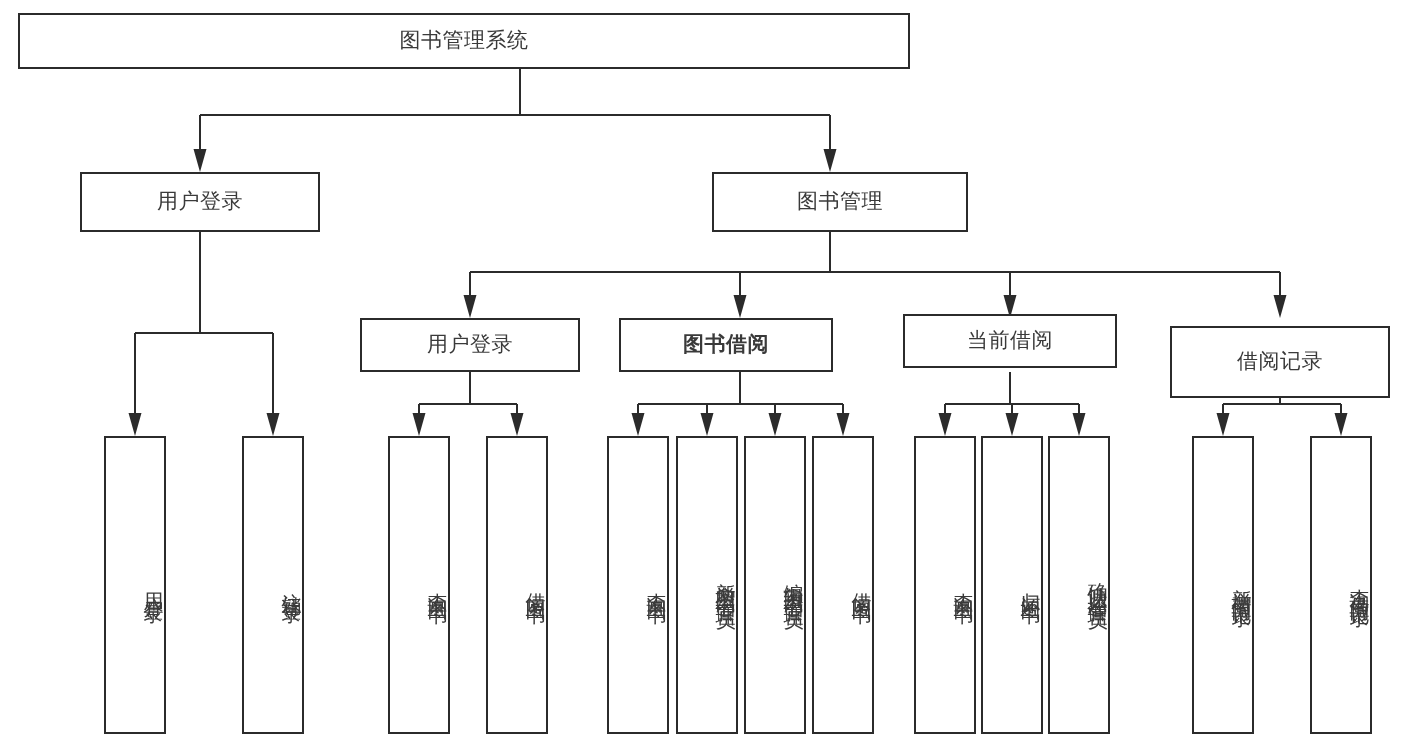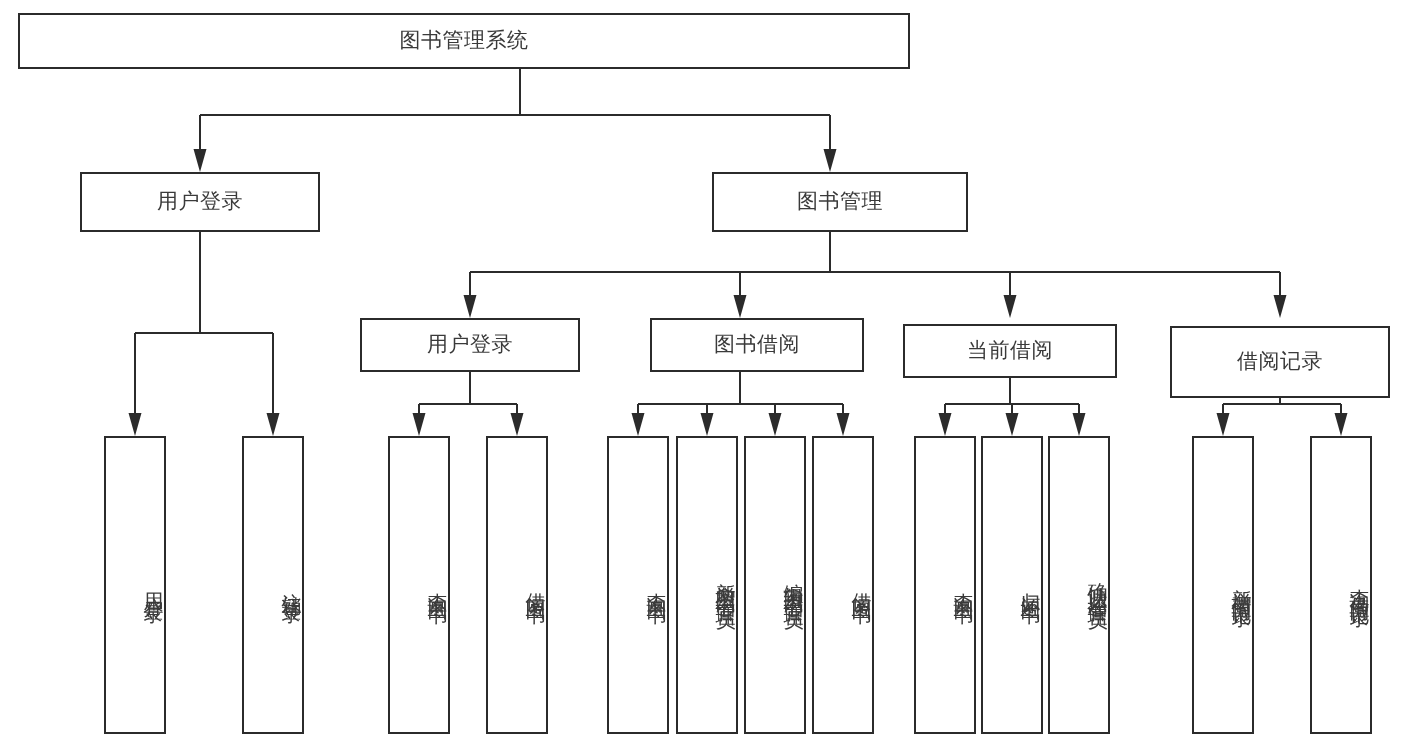--- a/index.html
+++ b/index.html
@@ -137,24 +137,24 @@
   <div class="node horiz" style="left:80px; top:172px; width:240px; height:60px;">
     <span class="node-label">用户登录</span>
   </div>
   <div class="node horiz" style="left:712px; top:172px; width:256px; height:60px;">
     <span class="node-label">图书管理</span>
   </div>
 
   <div class="node horiz" style="left:360px; top:318px; width:220px; height:54px;">
     <span class="node-label">用户登录</span>
   </div>
-  <div class="node horiz" style="left:650px; top:318px; width:214px; height:54px;">
+  <div class="node horiz" style="left:619px; top:318px; width:214px; height:54px;font-weight:bold;">
     <span class="node-label">图书借阅</span>
   </div>
-  <div class="node horiz" style="left:903px; top:324px; width:214px; height:54px;">
+  <div class="node horiz" style="left:903px; top:314px; width:214px; height:54px;">
     <span class="node-label">当前借阅</span>
   </div>
   <div class="node horiz" style="left:1170px; top:326px; width:220px; height:72px;text-align:center;">
     <span class="node-label">借阅记录</span>
   </div>
 
   <div class="node vert" style="left:104px; top:436px; width:62px; height:298px;">
     <span class="node-label">用户登录</span>
   </div>
   <div class="node vert" style="left:242px; top:436px; width:62px; height:298px;">

